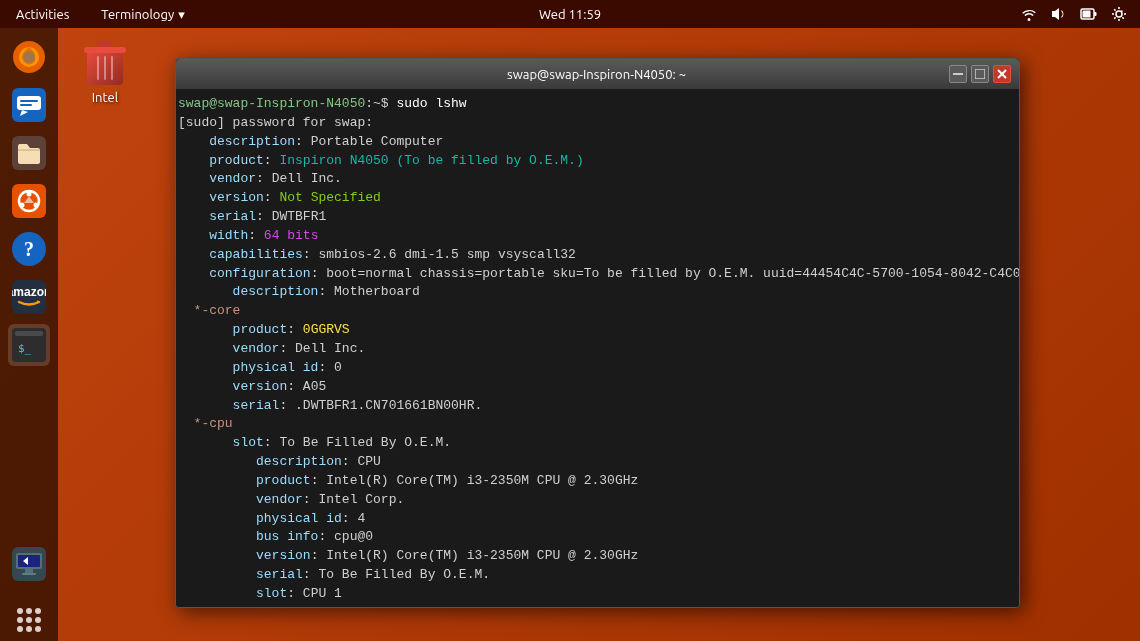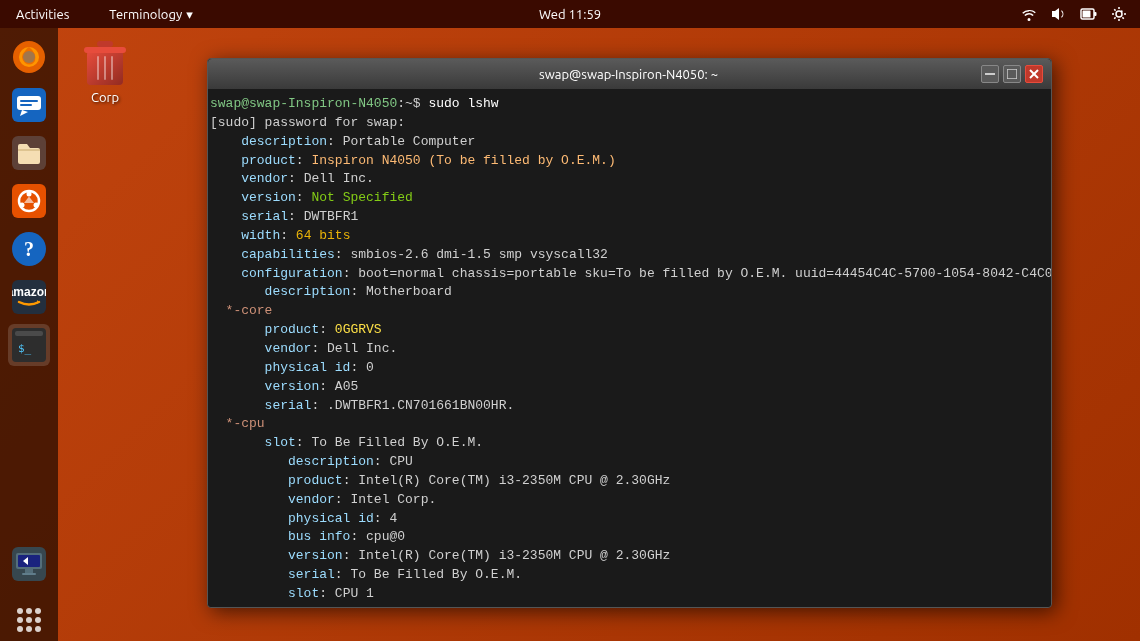--- a/index.html
+++ b/index.html
@@ -19,21 +19,21 @@
       display: flex;
       align-items: center;
       justify-content: space-between;
       padding: 0 10px;
       position: relative;
       z-index: 100;
     }
     #topbar-left {
       display: flex;
       align-items: center;
-      gap: 28px;
+      gap: 20px;
     }
     .topbar-item {
       color: #fff;
       font-size: 13px;
       cursor: pointer;
       display: flex;
       align-items: center;
       gap: 4px;
       height: 28px;
       padding: 0 6px;
@@ -127,21 +127,20 @@
       top: 30px;
       left: 175px;
       width: 845px;
       height: 550px;
       background: #1a1a1a;
       border: 1px solid #555;
       border-radius: 4px;
       display: flex;
       flex-direction: column;
       box-shadow: 4px 4px 20px rgba(0,0,0,0.6);
-      margin-left: 32px;
     }
 
     
     #terminal-titlebar {
       height: 30px;
       background: linear-gradient(to bottom, #5a5a5a, #3a3a3a);
       border-radius: 4px 4px 0 0;
       display: flex;
       align-items: center;
       justify-content: space-between;
@@ -340,21 +339,21 @@
             <stop offset="100%" stop-color="#922b21"></stop>
           </linearGradient>
         </defs>
         <rect x="1" y="8" width="42" height="6" rx="3" fill="#e74c3c"></rect>
         <rect x="14" y="2" width="16" height="6" rx="3" fill="#c0392b"></rect>
         <line x1="15" y1="18" x2="15" y2="40" stroke="rgba(255,255,255,0.4)" stroke-width="2" stroke-linecap="round"></line>
         <line x1="22" y1="18" x2="22" y2="40" stroke="rgba(255,255,255,0.4)" stroke-width="2" stroke-linecap="round"></line>
         <line x1="29" y1="18" x2="29" y2="40" stroke="rgba(255,255,255,0.4)" stroke-width="2" stroke-linecap="round"></line>
       </svg>
     </div>
-    <div class="trash-label">Corp</div>
+    <div class="trash-label">Intel</div>
   </div>
 
   <div id="terminal">
     <div id="terminal-titlebar">
       <div style="width:60px;"></div>
       <div id="terminal-title">swap@swap-Inspiron-N4050: ~</div>
       <div id="terminal-controls">
         <div class="wm-btn">
           <svg width="10" height="2" viewBox="0 0 10 2">
               <rect width="10" height="2" fill="#ccc"></rect>
@@ -370,25 +369,25 @@
             <line x1="1" y1="1" x2="9" y2="9" stroke="white" stroke-width="2"></line>
             <line x1="9" y1="1" x2="1" y2="9" stroke="white" stroke-width="2"></line>
           </svg>
         </div>
       </div>
     </div>
     <div id="terminal-content">
     <span class="term-line"><span style="color:#81c784">swap@swap-Inspiron-N4050</span><span style="color:#d0d0d0">:~$</span><span style="color:#ffffff"> sudo lshw</span></span>
         <span class="term-line"><span style="color:#d0d0d0">[sudo] password for swap:</span></span>
         <span class="term-line">    <span style="color:#9cdcfe">description</span>: <span style="color:#d0d0d0">Portable Computer</span></span>
-        <span class="term-line">    <span style="color:#9cdcfe">product</span>: <span style="color:#fdba74">Inspiron N4050 (To be filled by O.E.M.)</span></span>
+        <span class="term-line">    <span style="color:#9cdcfe">product</span>: <span style="color:#14b8a6">Inspiron N4050 (To be filled by O.E.M.)</span></span>
         <span class="term-line">    <span style="color:#9cdcfe">vendor</span>: <span style="color:#d0d0d0">Dell Inc.</span></span>
         <span class="term-line">    <span style="color:#9cdcfe">version</span>: <span style="color:#84cc16">Not Specified</span></span>
         <span class="term-line">    <span style="color:#9cdcfe">serial</span>: <span style="color:#d0d0d0">DWTBFR1</span></span>
-        <span class="term-line">    <span style="color:#9cdcfe">width</span>: <span style="color:#eab308">64 bits</span></span>
+        <span class="term-line">    <span style="color:#9cdcfe">width</span>: <span style="color:#d946ef">64 bits</span></span>
         <span class="term-line">    <span style="color:#9cdcfe">capabilities</span>: <span style="color:#d0d0d0">smbios-2.6 dmi-1.5 smp vsyscall32</span></span>
         <span class="term-line">    <span style="color:#9cdcfe">configuration</span>: <span style="color:#d0d0d0">boot=normal chassis=portable sku=To be filled by O.E.M. uuid=44454C4C-5700-1054-8042-C4C04F465231</span></span>
         <span class="term-line">       <span style="color:#9cdcfe">description</span>: <span style="color:#d0d0d0">Motherboard</span></span>
         <span class="term-line"><span style="color:#ce9178">  *-core</span></span>
         <span class="term-line">       <span style="color:#9cdcfe">product</span>: <span style="color:#fde047">0GGRVS</span></span>
         <span class="term-line">       <span style="color:#9cdcfe">vendor</span>: <span style="color:#d0d0d0">Dell Inc.</span></span>
         <span class="term-line">       <span style="color:#9cdcfe">physical id</span>: <span style="color:#d0d0d0">0</span></span>
         <span class="term-line">       <span style="color:#9cdcfe">version</span>: <span style="color:#d0d0d0">A05</span></span>
         <span class="term-line">       <span style="color:#9cdcfe">serial</span>: <span style="color:#d0d0d0">.DWTBFR1.CN701661BN00HR.</span></span>
         <span class="term-line"><span style="color:#ce9178">  *-cpu</span></span>

